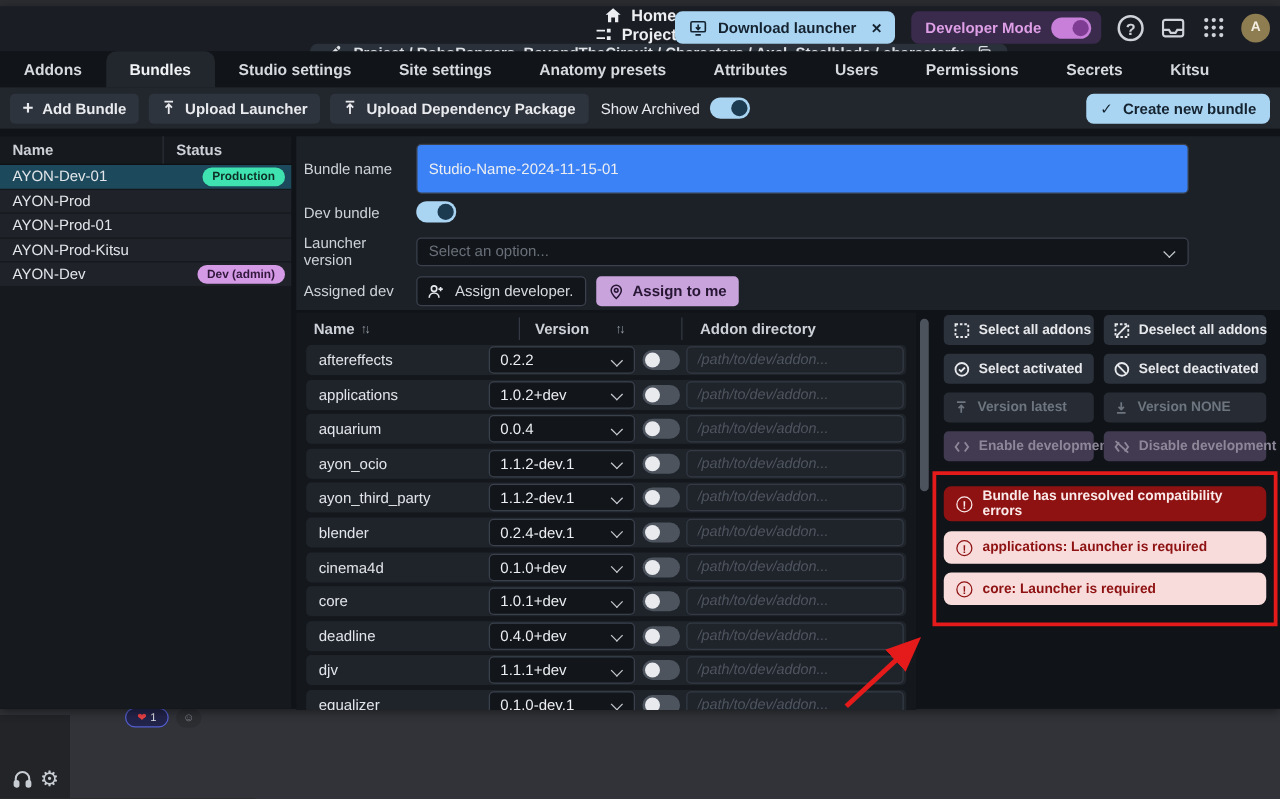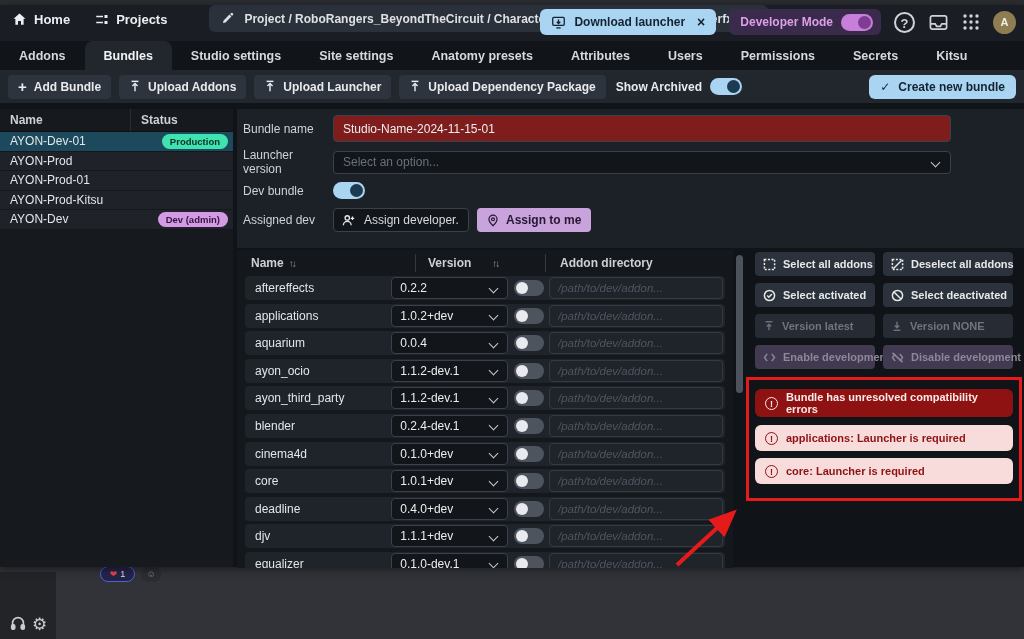--- a/index.html
+++ b/index.html
@@ -12,21 +12,21 @@
   .dc-left{position:absolute;left:0;top:572px;width:56px;height:67px;background:#232428;}
   .dc-left .ic{position:absolute;top:44px;color:#c8cdd3;}
   .reaction-pill{position:absolute;left:100px;top:566px;width:35px;height:16px;border:1.5px solid #545fd3;background:#23244a;border-radius:8px;display:flex;align-items:center;justify-content:center;gap:3px;font-size:9px;color:#dfe1e5;}
   .reaction-pill .heart{color:#ed4245;font-size:9px;line-height:1;}
   .reaction-add{position:absolute;left:141px;top:567px;width:20px;height:15px;background:#2b2d31;border-radius:8px;color:#80848e;font-size:9px;text-align:center;line-height:14px;}
 
   
   .ayon{position:absolute;left:0;top:5px;width:1024px;height:562px;background:#1a1e24;box-shadow:0 2px 8px rgba(0,0,0,.5);}
 
   
-  .hd{position:absolute;left:0;top:0;width:100%;height:36px;display:flex;}
+  .hd{position:absolute;left:0;top:0;width:100%;height:36px;display:flex;align-items:center;flex-direction:column;}
   .hd-item{display:flex;align-items:center;gap:7px;color:#eceef1;font-weight:bold;font-size:13px;padding:0 12px;height:28px;border-radius:5px;cursor:pointer;}
   .crumb{display:flex;align-items:center;gap:10px;background:#2b313a;border-radius:6px;height:27px;padding:0 12px;margin-left:30px;color:#dde0e5;font-size:12px;font-weight:600;}
   .hd-right{position:absolute;right:8px;top:4px;display:flex;align-items:center;gap:13px;}
   .btn-blue{display:flex;align-items:center;gap:8px;background:#a9d5f3;color:#152330;font-weight:bold;font-size:12px;border-radius:6px;height:26px;padding:0 11px;cursor:pointer;}
   .devmode{display:flex;align-items:center;gap:8px;background:#3a2b4d;border-radius:6px;height:26px;padding:0 8px 0 11px;color:#de9fe6;font-weight:bold;font-size:12px;}
   .tgl{position:relative;border-radius:9px;cursor:pointer;}
   .tgl .knob{position:absolute;border-radius:50%;top:2px;}
   .tgl.purple{width:32px;height:17px;background:#c77fd9;}
   .tgl.purple .knob{width:13px;height:13px;right:2px;background:#7e3d92;}
   .tgl.blue-on{width:32px;height:17px;background:#a9d5f3;}
@@ -37,41 +37,41 @@
   .avatar{width:23px;height:23px;border-radius:50%;background:#8f7d52;color:#f2eee2;font-size:11px;font-weight:bold;text-align:center;line-height:23px;}
 
   
   .tabstrip{position:absolute;left:0;top:36px;width:100%;height:29px;background:#111419;display:flex;}
   .tab{padding:0 19px;height:29px;display:flex;align-items:center;color:#d6dade;font-size:12.5px;font-weight:600;cursor:pointer;}
   .tab.active{background:#22272e;border-radius:8px 8px 0 0;color:#f0f2f4;}
 
   
   .toolbar{position:absolute;left:0;top:65px;width:100%;height:33px;background:#22272e;display:flex;align-items:center;gap:8px;padding:0 8px;}
   .btn-dark{display:flex;align-items:center;gap:7px;background:#2e343d;color:#e8eaee;font-size:12px;font-weight:600;height:24px;padding:0 10px;border-radius:4px;cursor:pointer;white-space:nowrap;}
-  .show-archived{display:flex;align-items:center;gap:8px;color:#e8eaee;font-size:12px;font-weight:700;margin-left:2px;}
+  .show-archived{display:flex;align-items:center;gap:8px;color:#e8eaee;font-size:12px;font-weight:400;margin-left:2px;}
   .toolbar .spacer{flex:1;}
 
   
   .content{position:absolute;left:0;top:98px;width:1024px;height:464px;background:#101318;}
 
   
   .bundles-panel{position:absolute;left:0;top:6px;width:233px;height:458px;background:#16191e;}
   .btable-head{display:flex;height:23px;align-items:center;color:#cdd1d7;font-size:12px;font-weight:600;border-bottom:1px solid #0e1013;}
   .btable-head .c1{width:130px;padding-left:10px;}
   .btable-head .c2{flex:1;padding-left:10px;border-left:1px solid #2a2f36;height:100%;display:flex;align-items:center;}
   .brow{display:flex;align-items:center;height:19.5px;background:#1f2329;border-bottom:1px solid #14171b;color:#e2e5e9;font-size:12px;cursor:pointer;}
   .brow .nm{flex:1;padding-left:10px;}
   .brow.selected{background:#1c4a5c;}
   .badge{font-size:9.5px;font-weight:bold;border-radius:9px;padding:2px 8px;margin-right:5px;}
 
   
   .form-panel{position:absolute;left:237px;top:6px;width:787px;height:139px;background:#1c2127;padding:6px 0 0 6px;}
   .frow{display:flex;align-items:center;margin-bottom:6px;}
   .flabel{width:90px;color:#cdd2d8;font-size:12px;}
-  .finput{height:27px;background:#7f1d1d;border:1px solid #3a414c;border-radius:4px;color:#eceef1;font-size:12px;padding:0 9px;outline:none;}
+  .finput{height:40px;background:#3b82f6;border:1px solid #3a414c;border-radius:4px;color:#eceef1;font-size:12px;padding:0 9px;outline:none;}
   .finput::placeholder{color:#6a7079;}
   .fselect{width:618px;height:23px;background:#12161b;border:1px solid #3a414c;border-radius:4px;display:flex;align-items:center;padding:0 9px;color:#6a7079;font-size:12px;cursor:pointer;}
   .fselect .chev{margin-left:auto;}
   .assign-wrap{display:flex;align-items:center;gap:8px;}
   .assign-input{width:136px;height:24px;background:#12161b;border:1px solid #3a414c;border-radius:4px;display:flex;align-items:center;gap:6px;padding:0 8px;color:#e6e9ec;}
   .assign-input input{background:transparent;border:none;outline:none;color:#e6e9ec;font-size:12px;width:100%;}
   .assign-input input::placeholder{color:#d7dade;}
   .btn-purple{display:flex;align-items:center;gap:7px;background:#c9a3dc;color:#271634;font-size:12px;font-weight:600;height:24px;padding:0 10px;border-radius:4px;cursor:pointer;}
 
   
@@ -231,29 +231,20 @@
         <span style="font-size:15px;font-weight:bold;">+</span>
         <span>Add Bundle</span>
       </div>
       <div class="btn-dark">
         <span>
             <svg class="ic" width="12" height="13" viewBox="0 0 14 15" fill="none" stroke="#e8eaee" stroke-width="1.7">
               <path d="M7 13 V4 M4 7 L7 4 L10 7"></path>
               <line x1="3" y1="1.5" x2="11" y2="1.5"></line>
             </svg>
           </span>
-        <span>Upload Addons</span>
-      </div>
-      <div class="btn-dark">
-        <span>
-            <svg class="ic" width="12" height="13" viewBox="0 0 14 15" fill="none" stroke="#e8eaee" stroke-width="1.7">
-              <path d="M7 13 V4 M4 7 L7 4 L10 7"></path>
-              <line x1="3" y1="1.5" x2="11" y2="1.5"></line>
-            </svg>
-          </span>
         <span>Upload Launcher</span>
       </div>
       <div class="btn-dark">
         <span>
             <svg class="ic" width="12" height="13" viewBox="0 0 14 15" fill="none" stroke="#e8eaee" stroke-width="1.7">
               <path d="M7 13 V4 M4 7 L7 4 L10 7"></path>
               <line x1="3" y1="1.5" x2="11" y2="1.5"></line>
             </svg>
           </span>
         <span>Upload Dependency Package</span>
@@ -303,33 +294,33 @@
       <span class="nm">AYON-Dev</span>
       <span class="badge" style="background: rgb(212, 154, 230); color: rgb(50, 23, 61);">Dev (admin)</span>
     </div>
   </div>
       </div>
 
       <div class="form-panel">
         <div class="frow">
           <div class="flabel">Bundle name</div>
           <input class="finput" style="width: 618px;" readonly="" value="Studio-Name-2024-11-15-01">
+        </div>
+        <div class="frow" style="margin-bottom:9px;">
+          <div class="flabel">Dev bundle</div>
+          <span class="tgl blue-on">
+              <span class="knob"></span>
+            </span>
         </div>
         <div class="frow">
           <div class="flabel">Launcher version</div>
           <div class="fselect">
             <span>Select an option...</span>
             <span class="chev"></span>
           </div>
-        </div>
-        <div class="frow" style="margin-bottom:9px;">
-          <div class="flabel">Dev bundle</div>
-          <span class="tgl blue-on">
-              <span class="knob"></span>
-            </span>
         </div>
         <div class="frow">
           <div class="flabel">Assigned dev</div>
           <div class="assign-wrap">
             <div class="assign-input">
               <span>
                   <svg class="ic" width="14" height="13" viewBox="0 0 16 15" fill="none" stroke="#e6e9ec" stroke-width="1.5">
                     <circle cx="6" cy="4.5" r="2.5"></circle>
                     <path d="M1.5 13 a4.5 4.5 0 0 1 9 0"></path>
                     <path d="M12 3 v4 M10 5 h4"></path>

